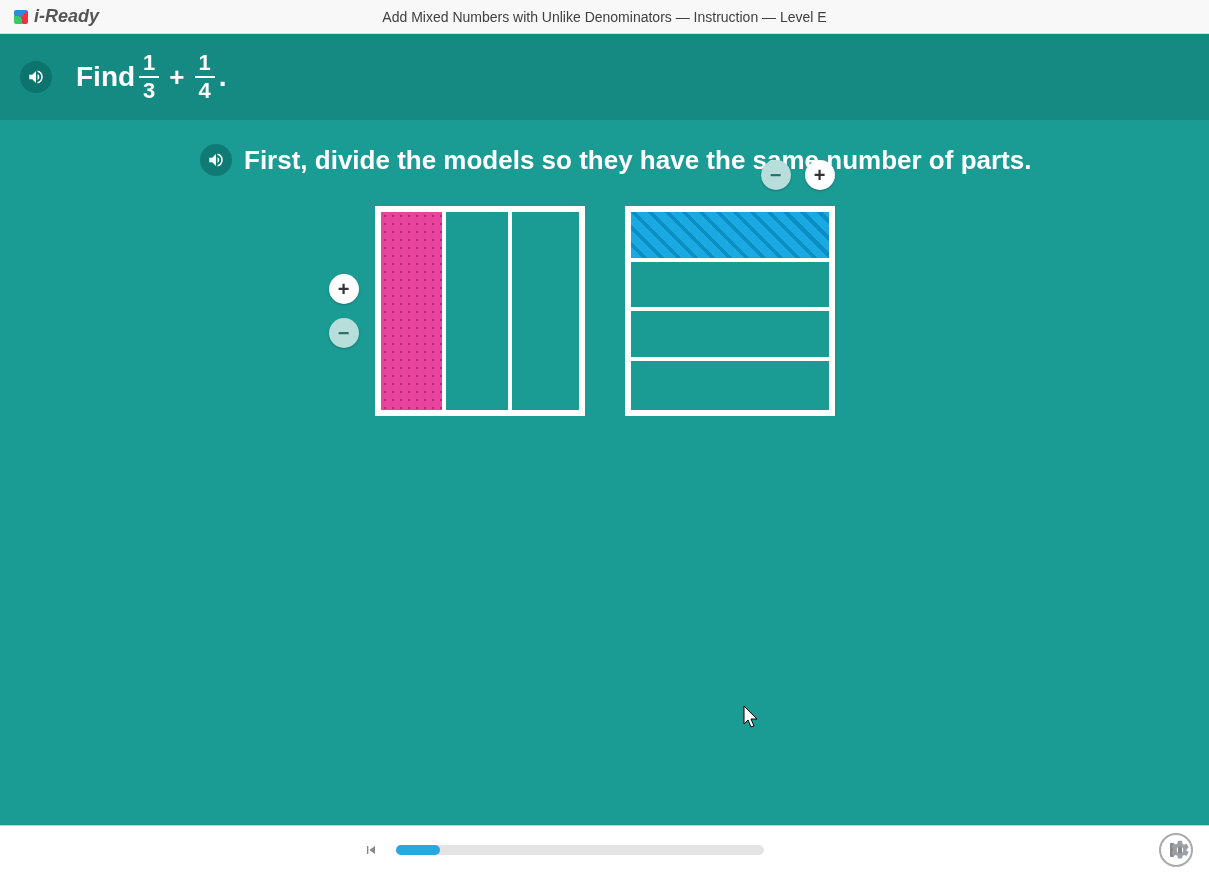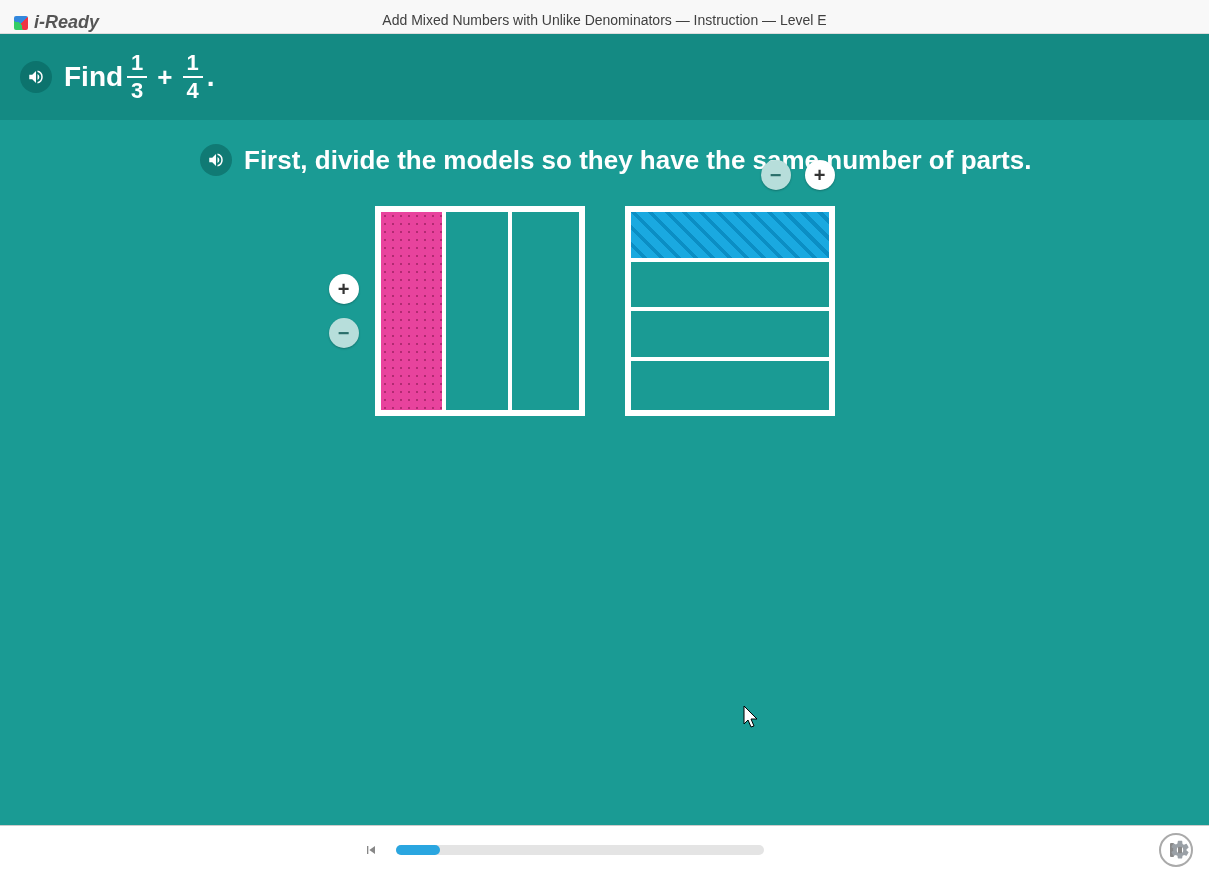--- a/index.html
+++ b/index.html
@@ -2,37 +2,37 @@
 <html><head>
 <meta charset="utf-8">
 <style>
   * { box-sizing: border-box; margin: 0; padding: 0; }
   html, body { width: 1209px; height: 873px; font-family: Arial, Helvetica, sans-serif; overflow: hidden; background:#000; }
   .app { width: 100%; height: 100%; background: #1a9b94; display: flex; flex-direction: column; }
 
   
   .titlebar {
     height: 34px; background: #f8f8f8; border-bottom: 1px solid #ddd;
-    display: flex; align-items: flex-start; padding: 12px 14px; position: relative;
+    display: flex; align-items: center; padding: 0 14px; position: relative;
   }
   .brand { display: flex; align-items: center; gap: 6px; font-size: 18px; font-style: italic; font-weight: 600; color:#555; }
   .brand-cube { width: 14px; height: 14px; position: relative; }
   .brand-cube::before { content:""; position:absolute; inset:0; background:
       conic-gradient(from 45deg, #e34 0 120deg, #3c6 120deg 240deg, #38d 240deg 360deg);
       border-radius:2px; }
   .lesson-title { position:absolute; left:50%; transform:translateX(-50%); font-size:14px; color:#404040; white-space:nowrap; }
 
   
   .problem-band { height: 86px; background: #148a83; display:flex; align-items:center; padding: 0 20px; gap: 12px; color:#fff; }
   .audio-btn {
     width: 32px; height: 32px; border-radius: 50%; background:#0c736d; border:none;
     display:flex; align-items:center; justify-content:center; cursor:pointer; flex-shrink:0;
   }
   .audio-btn svg { width:18px; height:18px; fill:#fff; }
-  .problem-text { font-weight: bold; font-size: 28px; display:flex; align-items:center; gap:4px; }
+  .problem-text { font-weight: bold; font-size: 28px; display:flex; align-items:center; gap:4px;margin-left:12px; }
   .frac { display:inline-flex; flex-direction:column; align-items:center; font-size:22px; line-height:1; }
   .frac .num { border-bottom: 2px solid #fff; padding: 0 4px 2px; }
   .frac .den { padding-top:2px; }
   .plus { font-size:26px; padding: 0 6px; }
 
   
   .main { flex:1; position:relative; padding: 24px 40px; color:#fff; }
   .instruction-row { display:flex; align-items:center; gap:12px; margin-left: 160px; margin-bottom: 30px; }
   .instruction-row .audio-btn { background:#107a74; }
   .instruction-text { font-size: 26px; font-weight: bold; }

